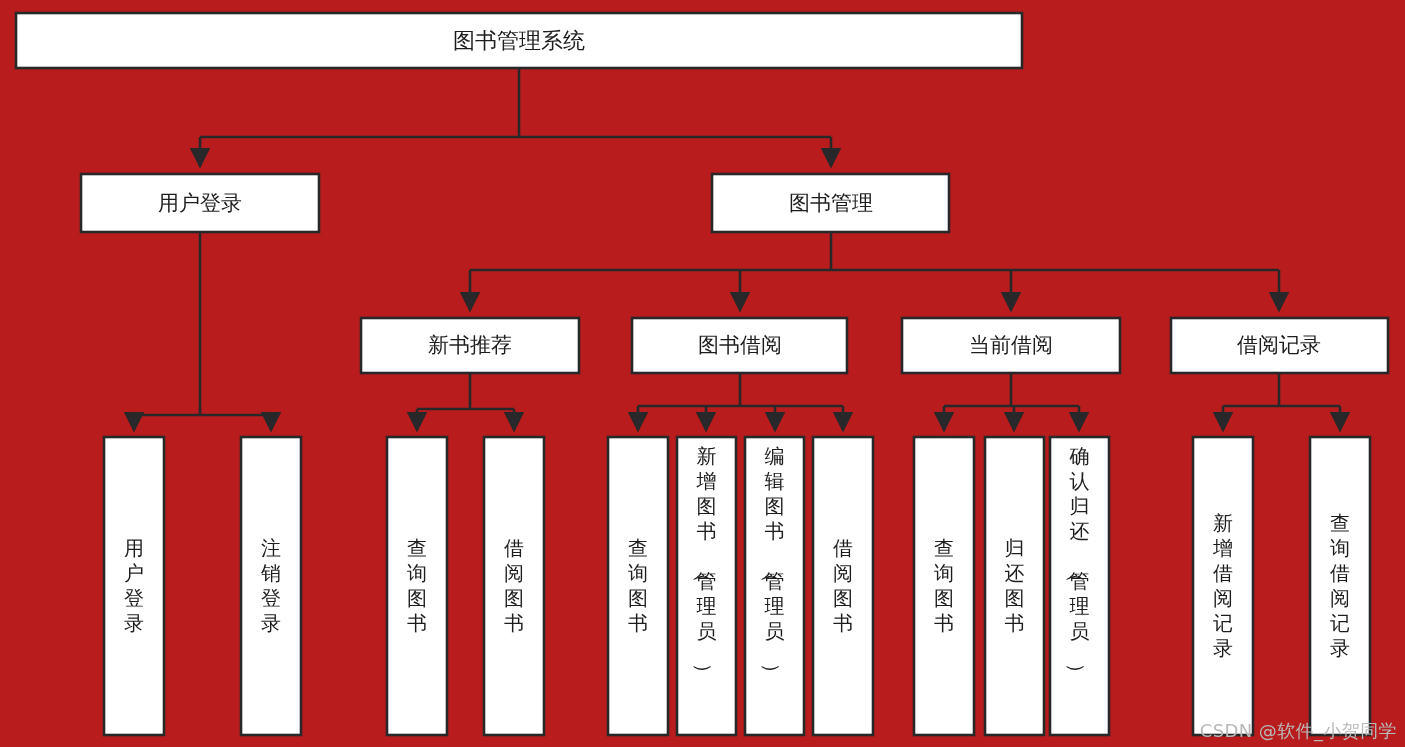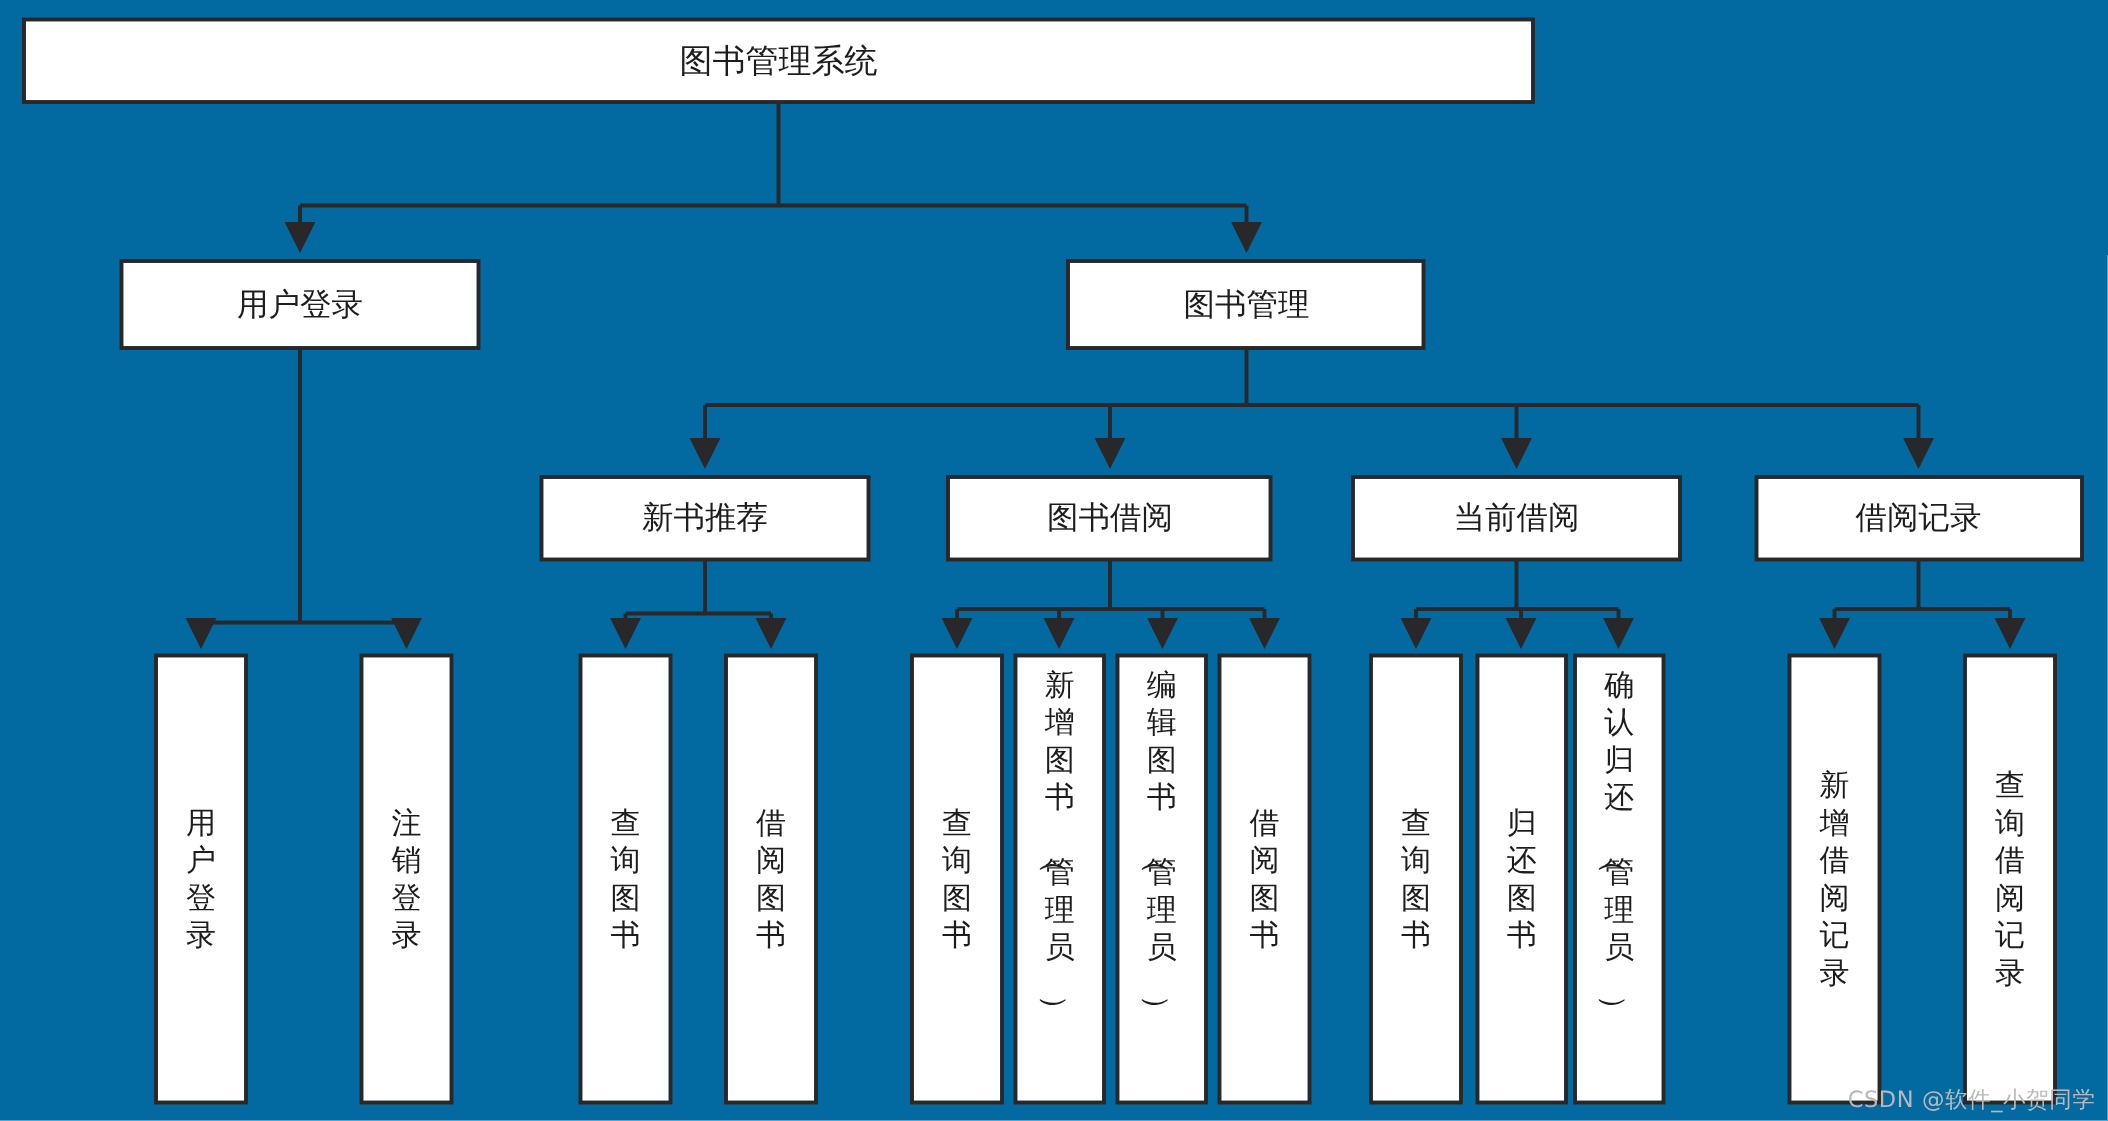--- a/index.html
+++ b/index.html
@@ -1,31 +1,31 @@
 <!DOCTYPE html>
 <html><head>
 <meta charset="utf-8">
 <style>
   html,body{margin:0;padding:0;background:#ffffff;}
   body{width:1405px;height:747px;overflow:hidden;
        font-family:"DejaVu Sans","Liberation Sans",sans-serif;}
-  #diagram-root{position:relative;width:1405px;height:747px;background:#0369a1;text-align:center;}
+  #diagram-root{position:relative;width:1405px;height:747px;background:#b91c1c;text-align:center;}
   svg#flow{position:absolute;left:0;top:0;width:1405px;height:747px;}
   .box-rect{fill:#ffffff;stroke:#28282a;stroke-width:2.6;}
   .conn{stroke:#28282a;stroke-width:2.6;fill:none;}
   .arrow-head{fill:#28282a;}
   .node-label{font-family:"DejaVu Sans","Liberation Sans",sans-serif;
               fill:#1d1d1f;font-size:21px;text-anchor:middle;
               dominant-baseline:middle;}
   .node-label.title{font-size:22px;}
   .leaf-label{font-family:"DejaVu Sans","Liberation Sans",sans-serif;
               fill:#1d1d1f;font-size:20px;text-anchor:middle;}
   .watermark{position:absolute;right:8px;bottom:4px;
              font-family:"DejaVu Sans","Liberation Sans",sans-serif;
-             font-size:15px;color:#b9b9bb;white-space:nowrap;
+             font-size:18px;color:#b9b9bb;white-space:nowrap;
              letter-spacing:.4px;}
 </style>
 </head>
 <body>
 
 <div id="diagram-root">
 
   <svg id="flow" viewBox="0 0 1405 747">
     <defs>
       <marker id="arrow" viewBox="0 0 12 12" refX="10.5" refY="6" markerWidth="8" markerHeight="8" orient="auto-start-reverse">

